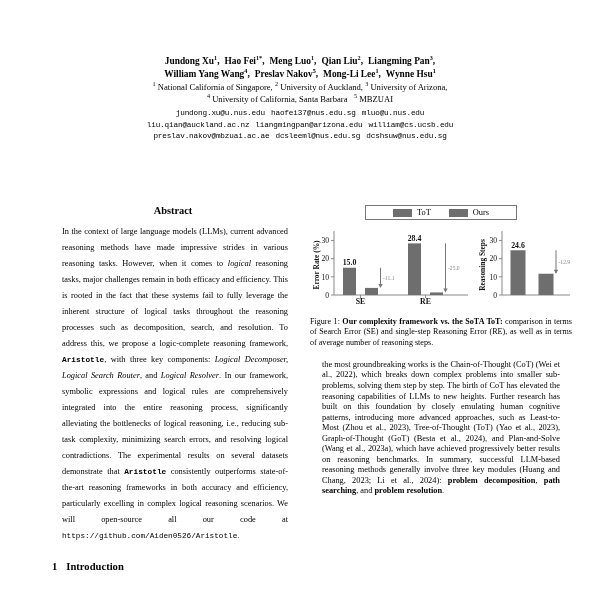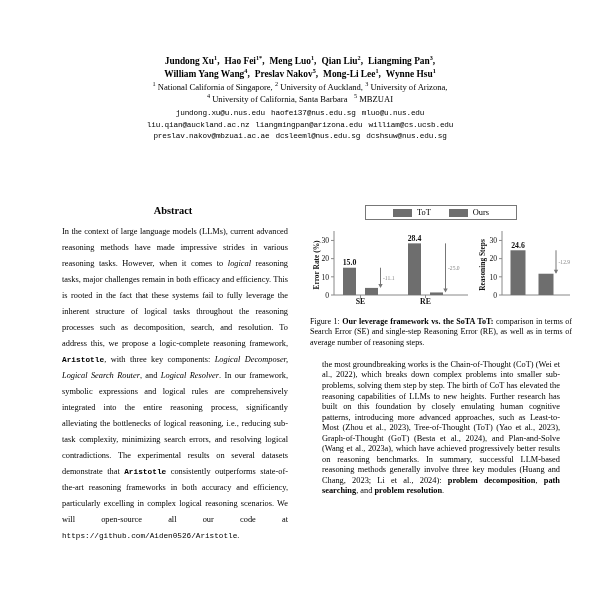--- a/index.html
+++ b/index.html
@@ -206,20 +206,23 @@
   </div>
 
   <div class="columns">
 
     <div class="col">
       <div class="abstract-head">Abstract</div>
       <div class="abstract-body">
         <p><span>In the context of large language models (LLMs), current advanced reasoning methods have made impressive strides in various reasoning tasks. However, when it comes to </span><em>logical</em><span> reasoning tasks, major challenges remain in both efficacy and efficiency. This is rooted in the fact that these systems fail to fully leverage the inherent structure of logical tasks throughout the reasoning processes such as decomposition, search, and resolution. To address this, we propose a logic-complete reasoning framework, </span><span class="mono-inline">Aristotle</span><span>, with three key components: </span><em>Logical Decomposer, Logical Search Router</em><span>, and </span><em>Logical Resolver</em><span>. In our framework, symbolic expressions and logical rules are comprehensively integrated into the entire reasoning process, significantly alleviating the bottlenecks of logical reasoning, i.e., reducing sub-task complexity, minimizing search errors, and resolving logical contradictions. The experimental results on several datasets demonstrate that </span><span class="mono-inline">Aristotle</span><span> consistently outperforms state-of-the-art reasoning frameworks in both accuracy and efficiency, particularly excelling in complex logical reasoning scenarios. We will open-source all our code at </span><span class="mono-url">https://github.com/Aiden0526/Aristotle</span><span>.</span></p>
       </div>
 
+      <div class="section-head">
+        <span class="num">1</span><span>Introduction</span>
+      </div>
     </div>
 
     <div class="col">
 
       <div class="figure">
 
         <div class="legend">
           <div class="legend-item">
             <span class="legend-swatch"></span>
             <span class="legend-label">ToT</span>
@@ -277,21 +280,21 @@
               <rect x="34.5" y="27.272727272727273" width="15" height="44.72727272727273" fill="#6e6e6e"></rect>
               <rect x="62.5" y="50.727272727272734" width="15" height="21.272727272727266" fill="#6e6e6e"></rect>
               <text x="42" y="24.772727272727273" text-anchor="middle" font-size="7.8" font-weight="bold" font-family="&quot;Liberation Serif&quot;, serif" fill="#111">24.6</text>
               <line x1="80" y1="27.272727272727273" x2="80" y2="49.727272727272734" stroke="#777" stroke-width="1"></line>
               <path d="M 77.8 46.727272727272734 L 82.2 46.727272727272734 L 80 50.727272727272734 Z" fill="#777"></path>
               <text x="82.5" y="41" text-anchor="start" font-size="5.6" font-family="&quot;Liberation Serif&quot;, serif" fill="#888">-12.9</text>
             </svg>
         </div>
 
         <div class="fig-caption">
-          <span>Figure 1:</span><b> Our leverage framework vs. the SoTA ToT:</b><span> comparison in terms of Search Error (SE) and single-step Reasoning Error (RE), as well as in terms of average number of reasoning steps.</span>
+          <span>Figure 1:</span><b> Our complexity framework vs. the SoTA ToT:</b><span> comparison in terms of Search Error (SE) and single-step Reasoning Error (RE), as well as in terms of average number of reasoning steps.</span>
         </div>
       </div>
 
       <div class="body-text">
         <p><span>the most groundbreaking works is the Chain-of-Thought (CoT) (Wei et al., 2022), which breaks down complex problems into smaller sub-problems, solving them step by step. The birth of CoT has elevated the reasoning capabilities of LLMs to new heights. Further research has built on this foundation by closely emulating human cognitive patterns, introducing more advanced approaches, such as Least-to-Most (Zhou et al., 2023), Tree-of-Thought (ToT) (Yao et al., 2023), Graph-of-Thought (GoT) (Besta et al., 2024), and Plan-and-Solve (Wang et al., 2023a), which have achieved progressively better results on reasoning benchmarks. In summary, successful LLM-based reasoning methods generally involve three key modules (Huang and Chang, 2023; Li et al., 2024): </span><b>problem decomposition</b><span>, </span><b>path searching</b><span>, and </span><b>problem resolution</b><span>.</span></p>
       </div>
     </div>
   </div>
 </div>
 

